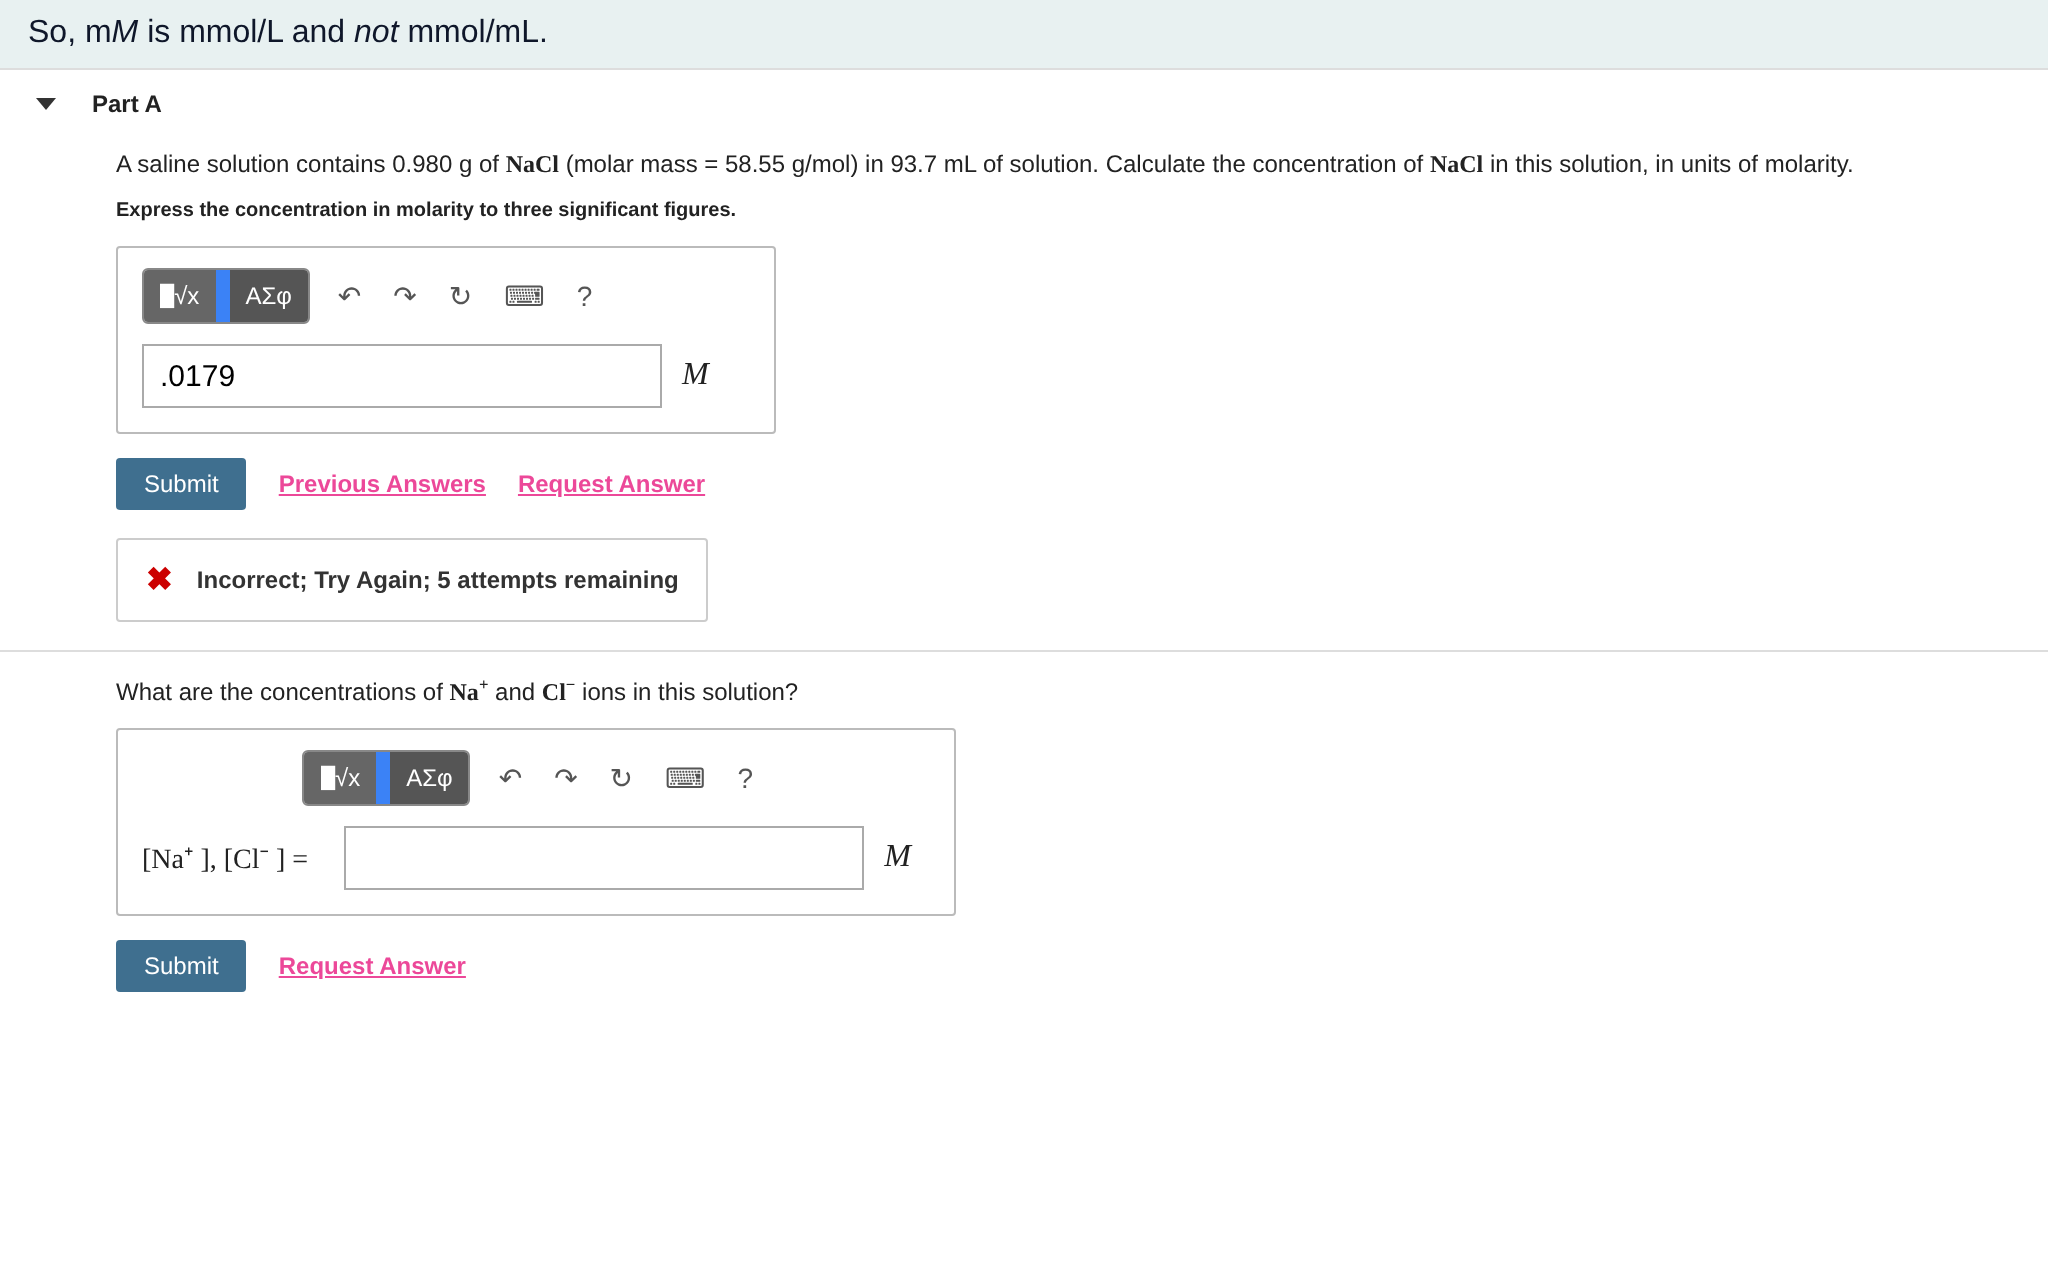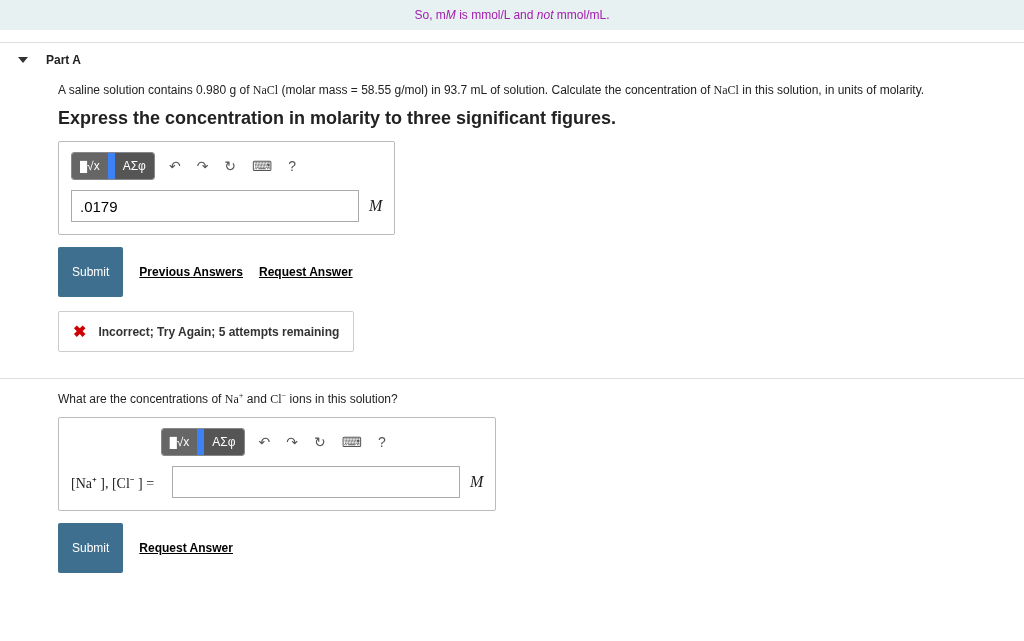--- a/index.html
+++ b/index.html
@@ -6,47 +6,46 @@
   body {
     font-family: Arial, Helvetica, sans-serif;
     font-size: 12px;
     color: #222;
     background: #fff;
     width: 1024px;
   }
   .note-bar {
     background: #e8f1f1;
     padding: 8px 14px;
-    font-size: 12px;
-    color: #a21caf;
-    text-align: center;
+    font-size: 16px;
+    color: #0f172a;
   }
   .note-bar .var { font-style: italic; }
   .part {
     border-top: 1px solid #ddd;
-    margin-top: 12px;
+    margin-top: 0;
     padding: 10px 0 14px 18px;
   }
   .part-header {
     display: flex;
     align-items: center;
     margin-bottom: 14px;
   }
   .caret {
     width: 0; height: 0;
     border-left: 5px solid transparent;
     border-right: 5px solid transparent;
     border-top: 6px solid #333;
     margin-right: 18px;
   }
   .part-title { font-weight: bold; font-size: 12px; }
   .part-body { padding-left: 40px; padding-right: 20px; }
   .q-text { font-size: 12px; margin-bottom: 8px; line-height: 1.6; }
-  .q-text .chem { font-family: Georgia, serif; }
-  .instr { font-weight: bold; font-size: 18px; margin-bottom: 12px; }
+  .q-text .chem { font-family: Georgia, serif; font-weight: bold; }
+  .instr { font-weight: bold; font-size: 10px; margin-bottom: 12px; }
   .answer-box {
     border: 1px solid #bbb;
     border-radius: 2px;
     padding: 10px 12px 12px 12px;
     display: inline-block;
     min-width: 330px;
   }
   .answer-box.wide { min-width: 420px; }
   .toolbar {
     display: flex;
@@ -82,37 +81,37 @@
     padding: 4px 8px;
     cursor: pointer;
     font-size: 14px;
     height: 26px;
   }
   .input-row { display: flex; align-items: center; gap: 10px; }
   .answer-input {
     border: 1px solid #aaa;
     padding: 6px 8px;
     font-size: 15px;
-    width: 288px;
+    width: 260px;
     height: 32px;
     font-family: inherit;
   }
   .unit { font-family: Georgia, 'Times New Roman', serif; font-style: italic; font-size: 16px; }
   .actions { margin-top: 12px; display: flex; align-items: center; gap: 16px; }
   .submit-btn {
     background: #3f6f8f;
     color: #fff;
     border: none;
-    padding: 18px 14px;
+    padding: 6px 14px;
     font-size: 12px;
     cursor: pointer;
     border-radius: 2px;
   }
   .link {
-    color: #000000;
+    color: #ec4899;
     font-size: 12px;
     font-weight: bold;
     text-decoration: underline;
     cursor: pointer;
   }
   .feedback-box {
     border: 1px solid #ccc;
     border-radius: 2px;
     padding: 10px 14px;
     display: inline-flex;

